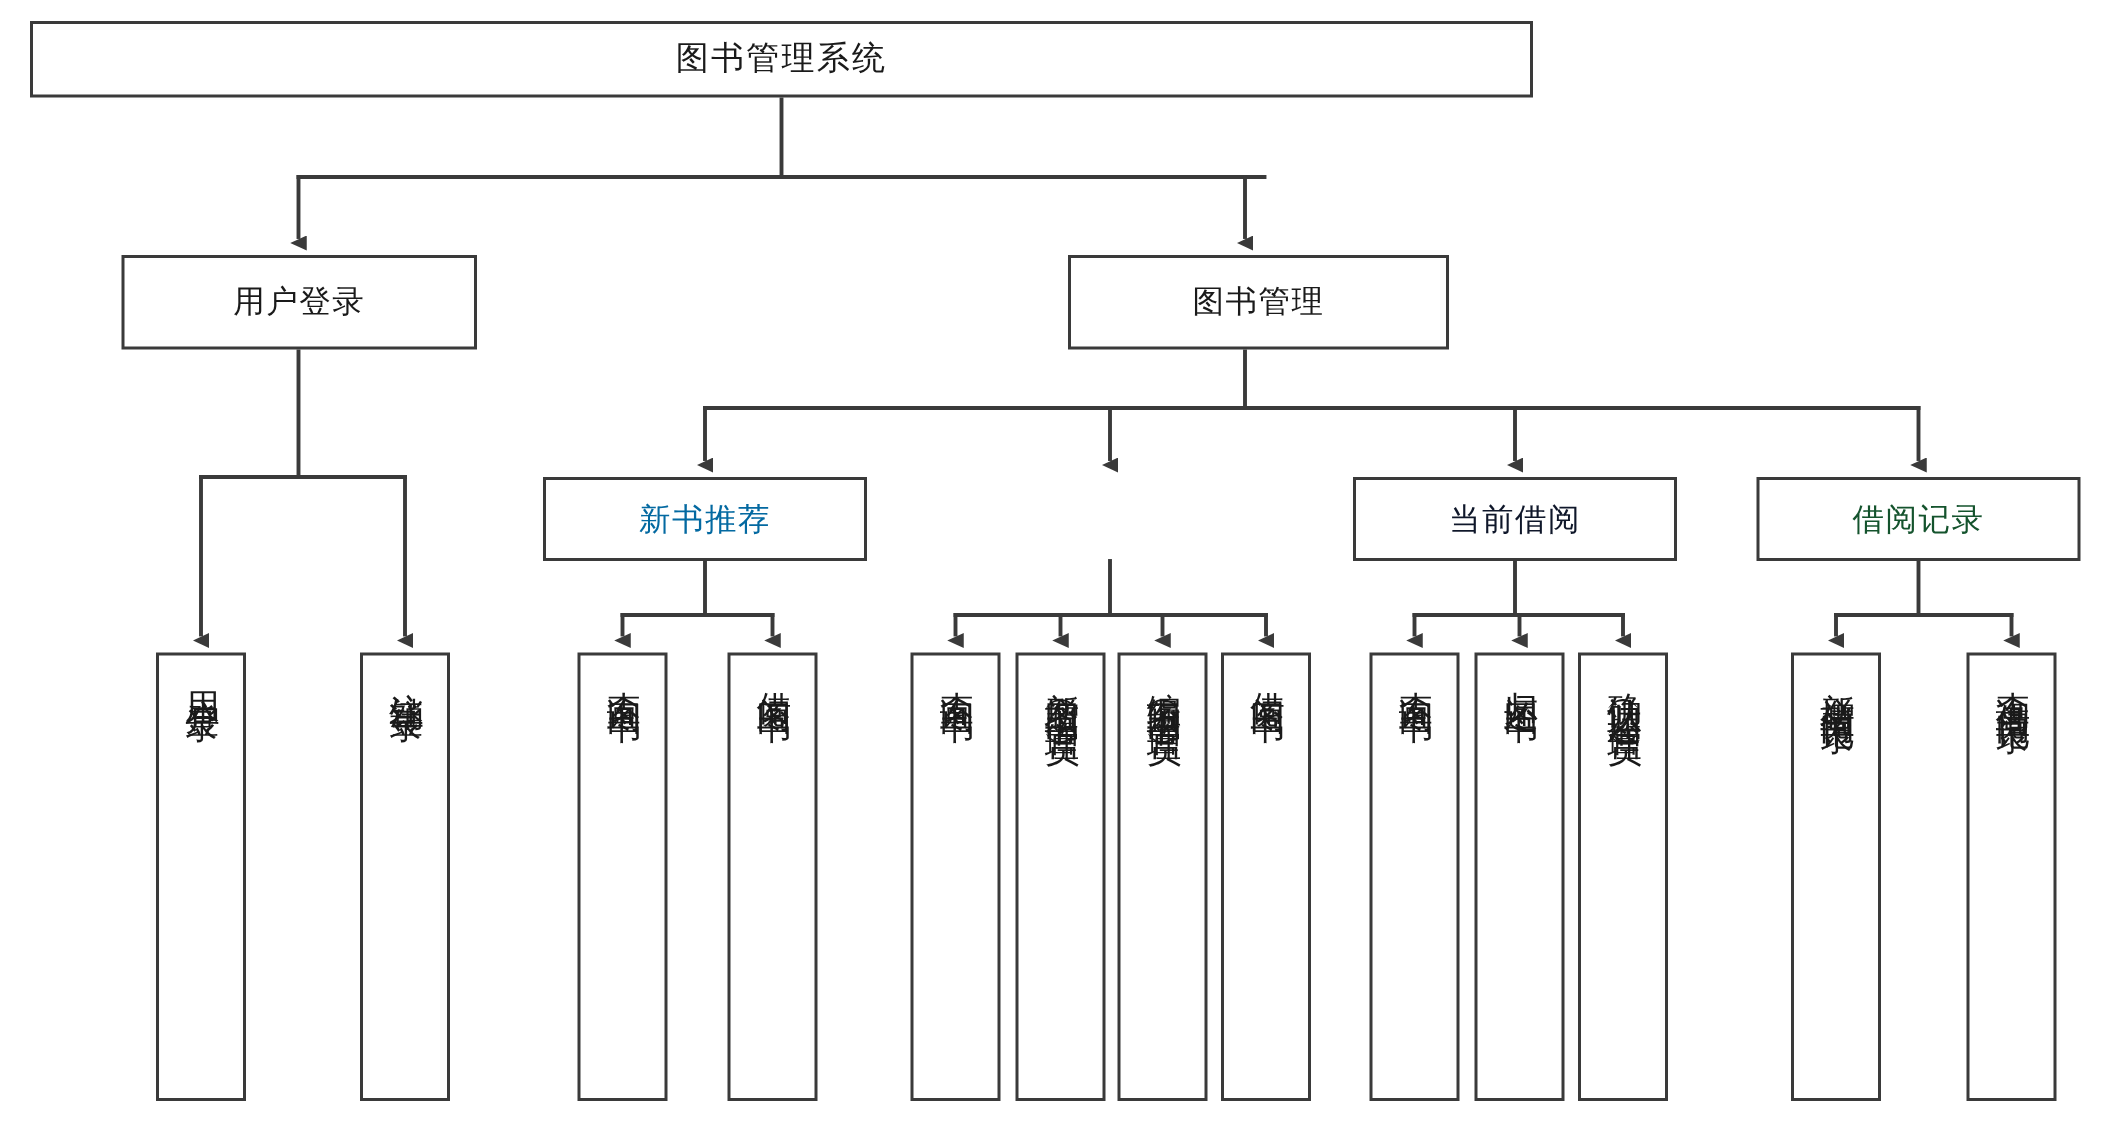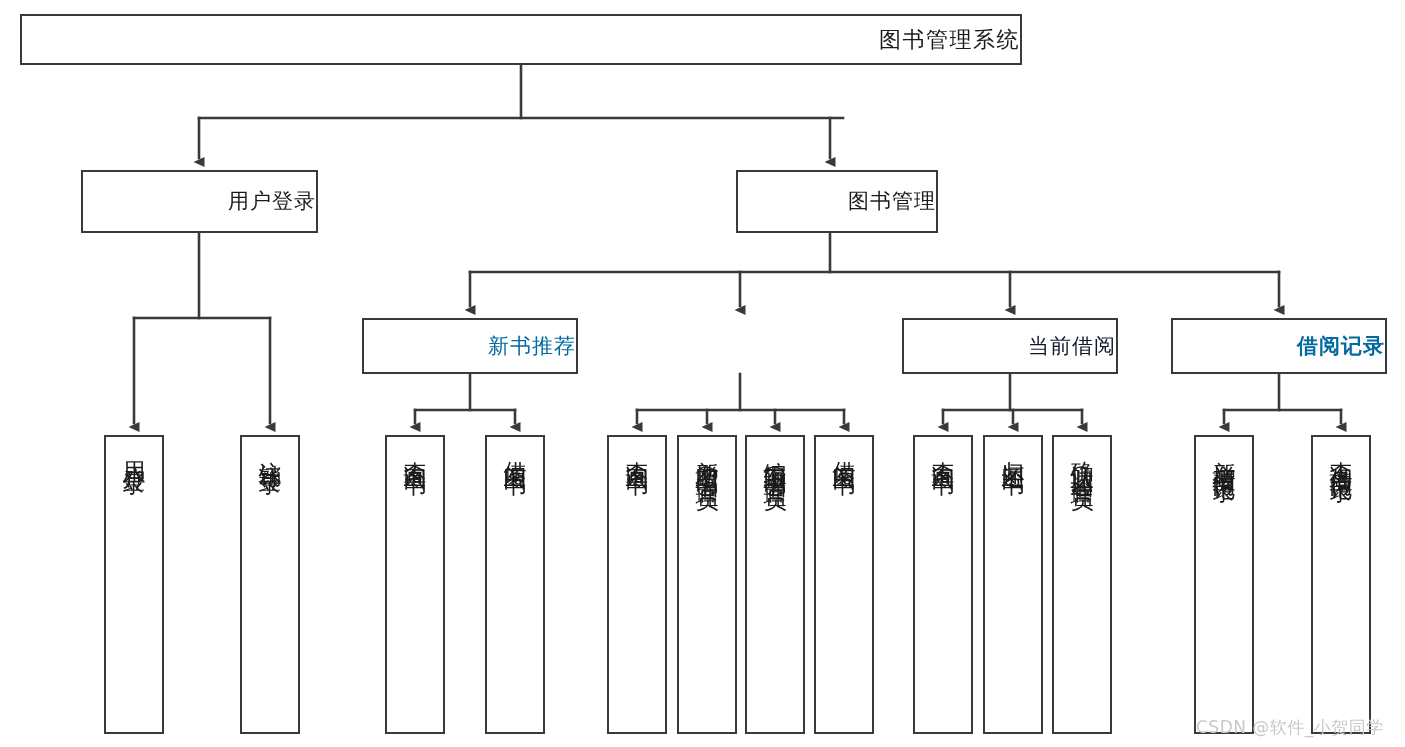--- a/index.html
+++ b/index.html
@@ -26,21 +26,21 @@
     height: 747px;
     pointer-events: none;
   }
   .node {
     position: absolute;
     box-sizing: border-box;
     background: #ffffff;
     border: 2px solid #3a3a3a;
     display: flex;
     align-items: center;
-    justify-content: flex-end;
+    justify-content: center;
     color: #1a1a1a;
     z-index: 2;
   }
   .node .lbl {
     display: block;
     text-align: center;
     line-height: 1.18;
   }
   
   .node.h .lbl {
@@ -131,31 +131,31 @@
     </g>
   </svg>
 
   <div class="node h root" style="left: 20px; top: 14px; width: 1002px; height: 51px; border-color: rgb(58, 58, 58); background: rgb(255, 255, 255); color: rgb(26, 26, 26);">
     <span class="lbl">图书管理系统</span>
   </div>
 
   <div class="node h" style="left: 81px; top: 170px; width: 237px; height: 63px; border-color: rgb(58, 58, 58); background: rgb(255, 255, 255); color: rgb(26, 26, 26);">
     <span class="lbl">用户登录</span>
   </div>
-  <div class="node h" style="left: 712px; top: 170px; width: 202px; height: 63px; border-color: rgb(58, 58, 58); background: rgb(255, 255, 255); color: rgb(26, 26, 26); margin-left: 24px;">
+  <div class="node h" style="left: 712px; top: 170px; width: 254px; height: 63px; border-color: rgb(58, 58, 58); background: rgb(255, 255, 255); color: rgb(26, 26, 26);">
     <span class="lbl">图书管理</span>
   </div>
 
   <div class="node h" style="left: 362px; top: 318px; width: 216px; height: 56px; border-color: rgb(58, 58, 58); background: rgb(255, 255, 255); color: #0369a1;">
     <span class="lbl">新书推荐</span>
   </div>
   <div class="node h" style="left: 902px; top: 318px; width: 216px; height: 56px; border-color: rgb(58, 58, 58); background: rgb(255, 255, 255); color: #0f172a;">
     <span class="lbl">当前借阅</span>
   </div>
-  <div class="node h" style="left: 1171px; top: 318px; width: 216px; height: 56px; border-color: rgb(58, 58, 58); background: rgb(255, 255, 255); color: #0369a1; font-weight: bold;">
+  <div class="node h" style="left: 1171px; top: 318px; width: 216px; height: 56px; border-color: rgb(58, 58, 58); background: rgb(255, 255, 255); color: #14532d;">
     <span class="lbl">借阅记录</span>
   </div>
 
   <div class="node v" style="left: 104px; top: 435px; width: 60px; height: 299px; border-color: rgb(58, 58, 58); background: rgb(255, 255, 255); color: rgb(26, 26, 26);">
     <span class="lbl">用户登录</span>
   </div>
   <div class="node v" style="left: 240px; top: 435px; width: 60px; height: 299px; border-color: rgb(58, 58, 58); background: rgb(255, 255, 255); color: rgb(26, 26, 26);">
     <span class="lbl">注销登录</span>
   </div>
   <div class="node v" style="left: 385px; top: 435px; width: 60px; height: 299px; border-color: rgb(58, 58, 58); background: rgb(255, 255, 255); color: rgb(26, 26, 26);">
@@ -185,15 +185,14 @@
   <div class="node v" style="left: 1052px; top: 435px; width: 60px; height: 299px; border-color: rgb(58, 58, 58); background: rgb(255, 255, 255); color: rgb(26, 26, 26);">
     <span class="lbl">确认归还（管理员）</span>
   </div>
   <div class="node v" style="left: 1194px; top: 435px; width: 60px; height: 299px; border-color: rgb(58, 58, 58); background: rgb(255, 255, 255); color: rgb(26, 26, 26);">
     <span class="lbl">新增借阅记录</span>
   </div>
   <div class="node v" style="left: 1311px; top: 435px; width: 60px; height: 299px; border-color: rgb(58, 58, 58); background: rgb(255, 255, 255); color: rgb(26, 26, 26);">
     <span class="lbl">查询借阅记录</span>
   </div>
 
-  <div class="watermark" style="left: 1196px; top: 716px; color: rgb(201, 201, 201);">CSDN @软件_小贺同学</div>
 
 </div>
 
 </body></html>

